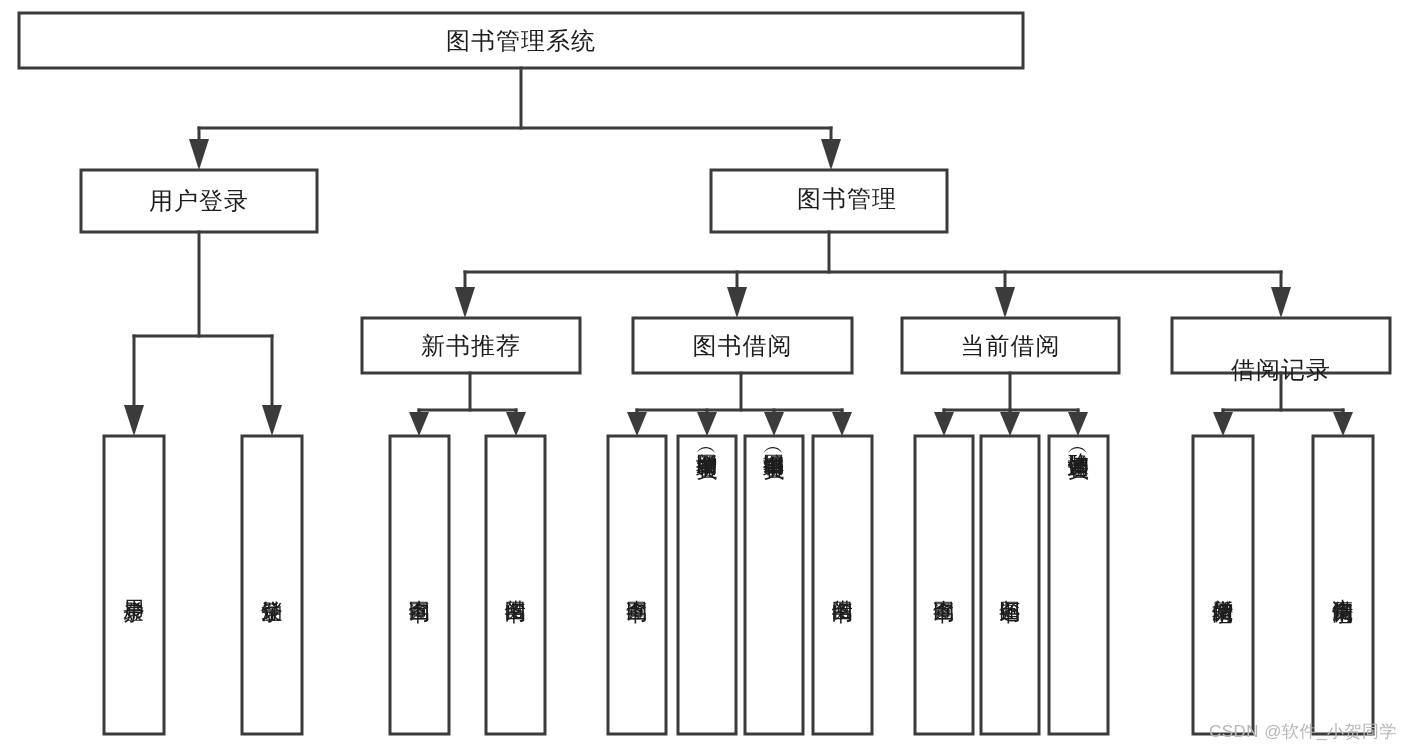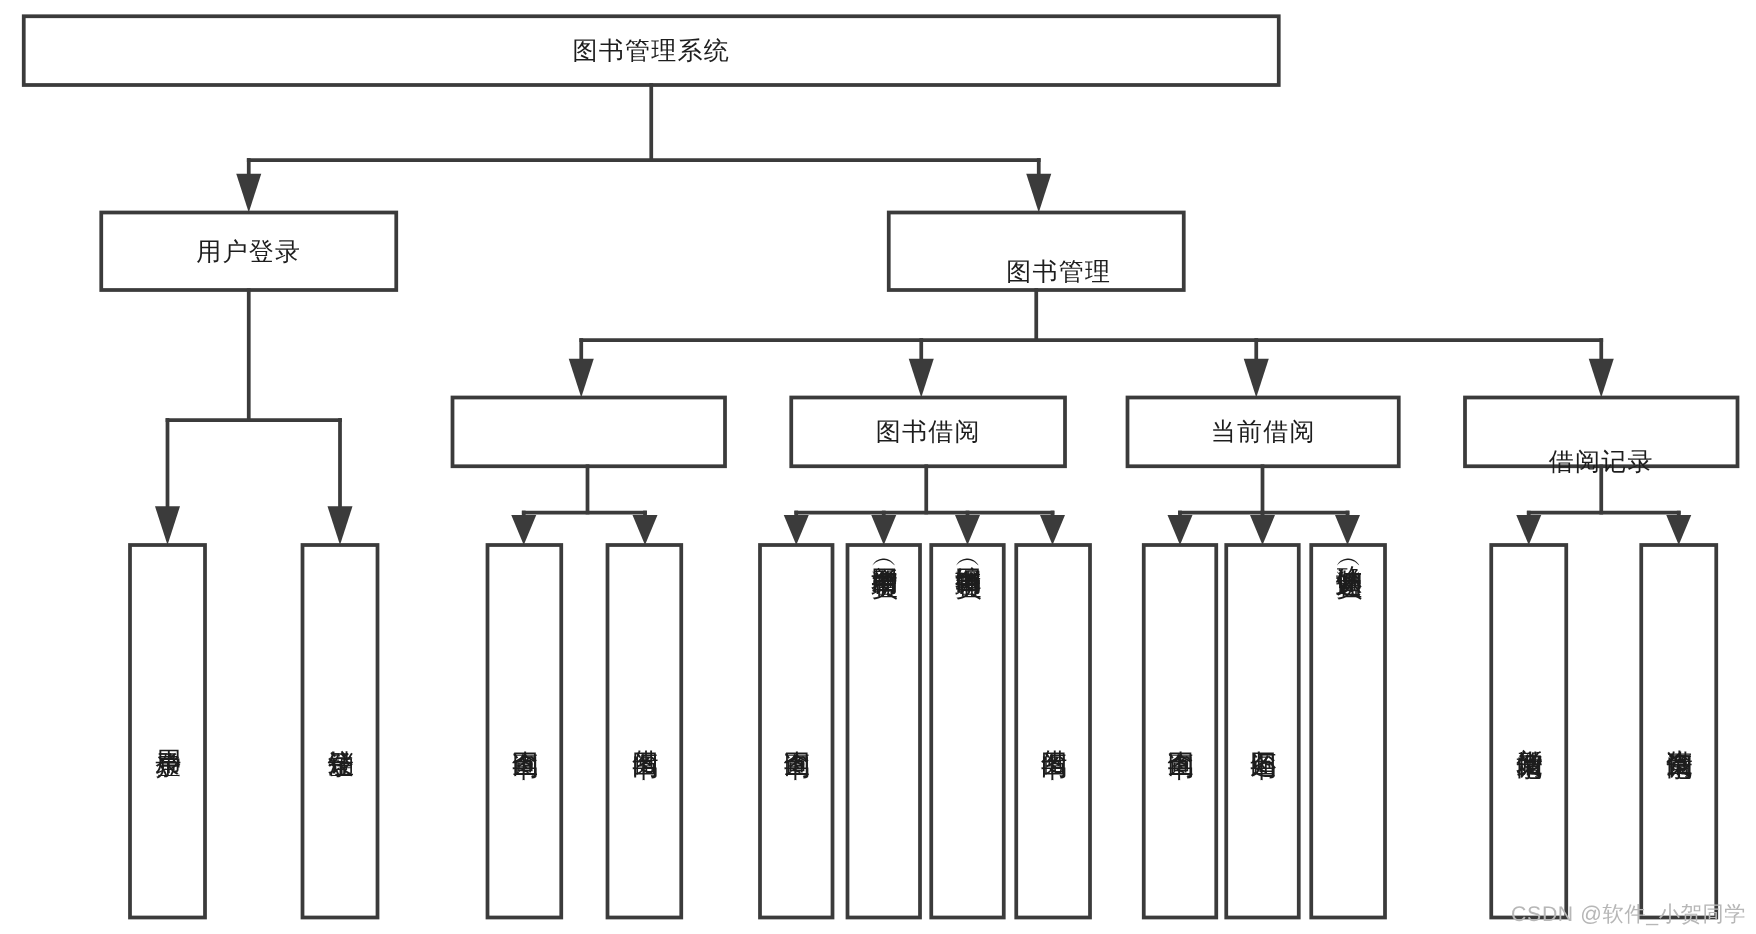--- a/index.html
+++ b/index.html
@@ -16,21 +16,21 @@
       font-size:17px;color:#b7b7b7;letter-spacing:.5px;white-space:nowrap;text-align:right;}
   .vlabel-wrap{position:absolute;display:flex;align-items:center;justify-content:center;
       pointer-events:none;}
   .vlabel{writing-mode:vertical-rl;text-orientation:upright;
       font-family:"Liberation Sans","DejaVu Sans",sans-serif;
       font-size:21px;line-height:1.12;color:#1d1d1d;letter-spacing:1px;
       text-align:center;white-space:nowrap;}
   .hlabel-wrap{position:absolute;display:flex;align-items:center;justify-content:center;
       pointer-events:none;}
   .hlabel{font-family:"Liberation Sans","DejaVu Sans",sans-serif;
-      font-size:20px;color:#1d1d1d;letter-spacing:1px;white-space:nowrap;}
+      font-size:24px;color:#1d1d1d;letter-spacing:1px;white-space:nowrap;}
 </style>
 </head>
 <body>
 
 <div id="diagram-root">
 
   <svg id="tree" viewBox="0 0 1405 747" xmlns="http://www.w3.org/2000/svg">
 
     <rect class="node-box" x="19" y="13" width="1004" height="55"></rect>
 
@@ -120,24 +120,27 @@
     <polygon class="arrow-head" points="1333,412 1353,412 1343,436"></polygon>
   </svg>
 
   <div class="hlabel-wrap" style="left:19px;top:13px;width:1004px;height:55px;">
     <span class="hlabel">图书管理系统</span>
   </div>
 
   <div class="hlabel-wrap" style="left:81px;top:170px;width:236px;height:62px;">
     <span class="hlabel">用户登录</span>
   </div>
-  <div class="hlabel-wrap" style="left:711px;top:186px;width:272px;height:62px;">
+  <div class="hlabel-wrap" style="left:711px;top:168px;width:272px;height:62px;">
     <span class="hlabel">图书管理</span>
   </div>
 
+  <div class="hlabel-wrap" style="left:362px;top:318px;width:218px;height:55px;">
+    <span class="hlabel">新书推荐</span>
+  </div>
   <div class="hlabel-wrap" style="left:633px;top:318px;width:219px;height:55px;">
     <span class="hlabel">图书借阅</span>
   </div>
   <div class="hlabel-wrap" style="left:902px;top:318px;width:217px;height:55px;">
     <span class="hlabel">当前借阅</span>
   </div>
   <div class="hlabel-wrap" style="left:1172px;top:318px;width:218px;height:55px;margin-top:24px;">
     <span class="hlabel">借阅记录</span>
   </div>
 

